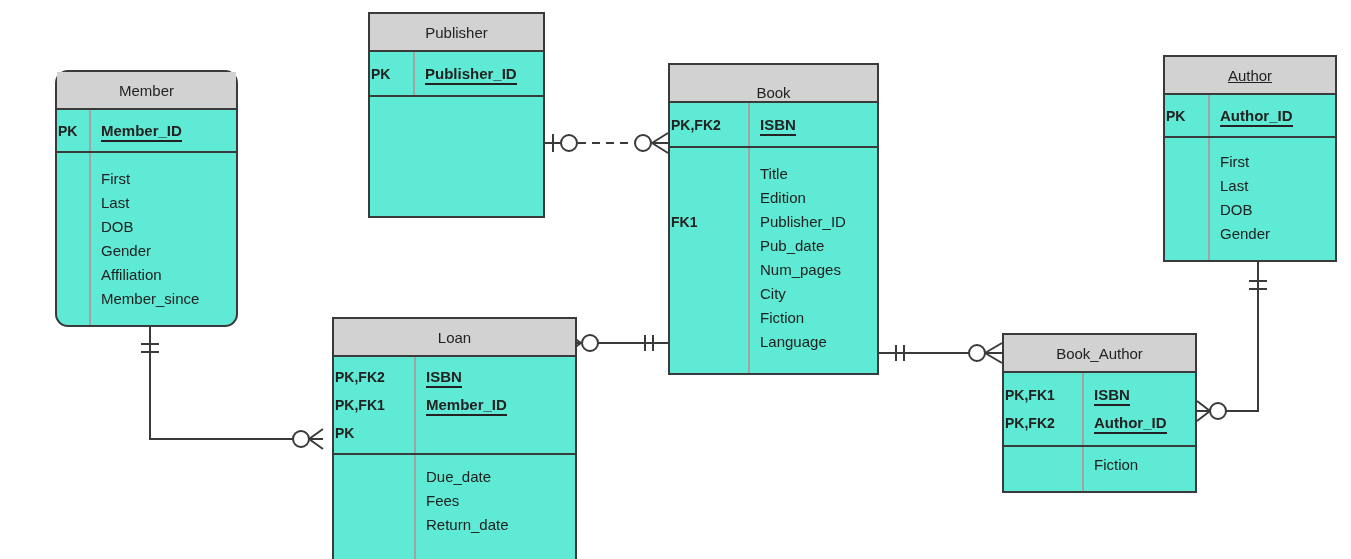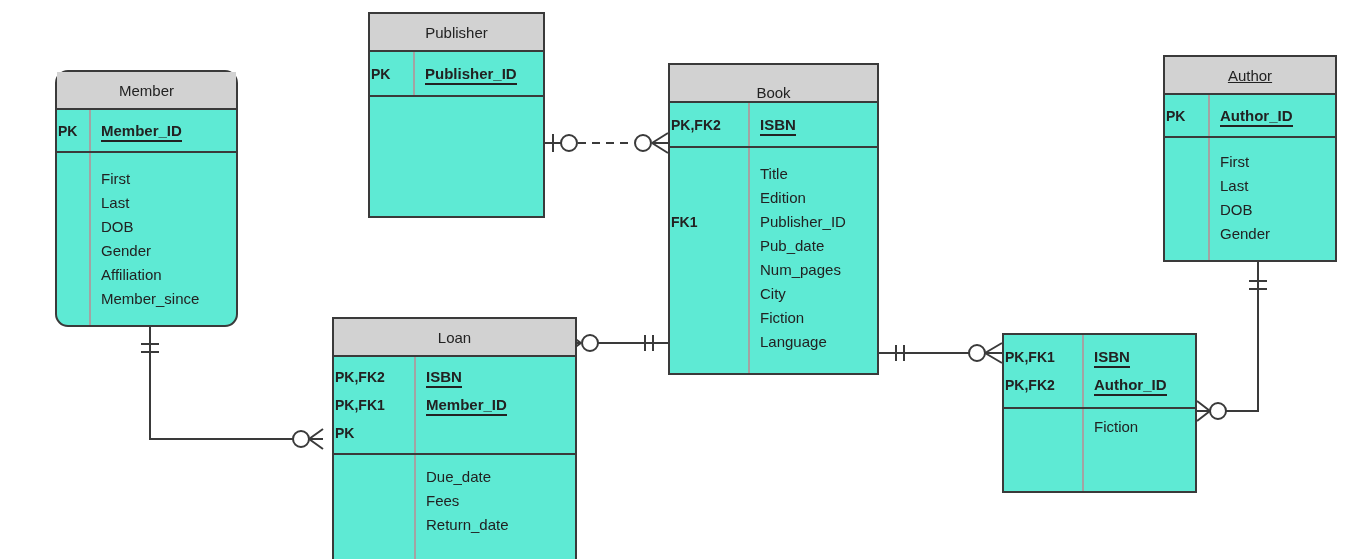--- a/index.html
+++ b/index.html
@@ -250,20 +250,23 @@
         </div>
       <div class="name-col">
           <div class="row">Due_date</div>
           <div class="row">Fees</div>
           <div class="row">Return_date</div>
         </div>
     </div>
   </div>
 
   <div class="entity" style="left:1002px; top:333px; width:195px; height:160px; --tagw:80px;">
+    <div class="entity-title-bar" style="height:38px;">
+      <span class="entity-title">Book_Author</span>
+    </div>
     <div class="section keys" style="height:74px; --pt:8px;">
       <div class="tag-col">
           <div class="row">PK,FK1</div>
           <div class="row">PK,FK2</div>
         </div>
       <div class="name-col">
           <div class="row"><span class="key-name">ISBN</span></div>
           <div class="row"><span class="key-name">Author_ID</span></div>
         </div>
     </div>

